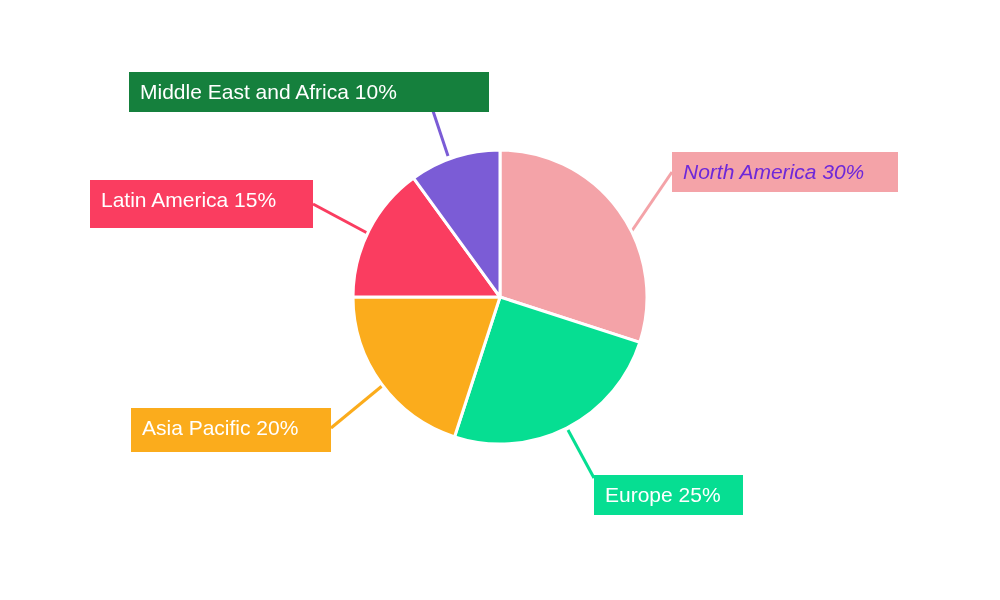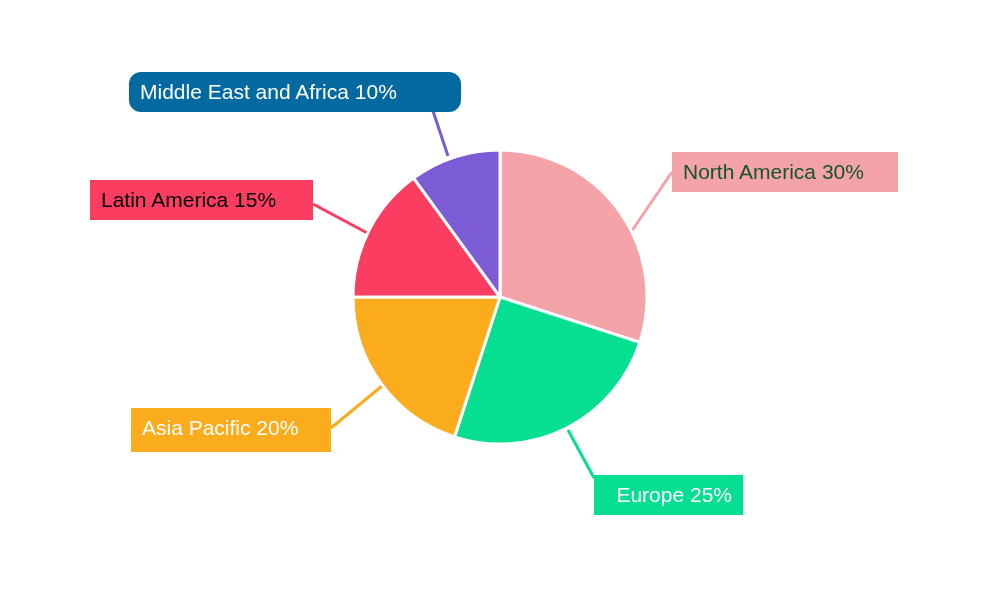--- a/index.html
+++ b/index.html
@@ -50,19 +50,19 @@
       </g>
     <g id="slices">
         <path d="M 500 297 L 500 150 A 147 147 0 0 1 639.8053078953876 342.42549817311726 Z" fill="#F4A3A8" stroke="#ffffff" stroke-width="3" stroke-linejoin="round"></path>
         <path d="M 500 297 L 639.8053078953876 342.42549817311726 A 147 147 0 0 1 454.57450182688274 436.8053078953876 Z" fill="#06DE92" stroke="#ffffff" stroke-width="3" stroke-linejoin="round"></path>
         <path d="M 500 297 L 454.57450182688274 436.8053078953876 A 147 147 0 0 1 353 297 Z" fill="#FBAC1C" stroke="#ffffff" stroke-width="3" stroke-linejoin="round"></path>
         <path d="M 500 297 L 353 297 A 147 147 0 0 1 413.59556791300645 178.07450182688274 Z" fill="#FA3D60" stroke="#ffffff" stroke-width="3" stroke-linejoin="round"></path>
         <path d="M 500 297 L 413.59556791300645 178.07450182688274 A 147 147 0 0 1 500 150 Z" fill="#7B5CD6" stroke="#ffffff" stroke-width="3" stroke-linejoin="round"></path>
       </g>
   </svg>
   <div id="labels-layer">
-      <div class="pie-label" style="left: 672px; top: 152px; width: 226px; height: 40px; background: rgb(244, 163, 168); color: #14532d;">North America 30%</div>
-      <div class="pie-label" style="left: 594px; top: 475px; width: 149px; height: 40px; background: rgb(6, 222, 146); color: rgb(255, 255, 255); text-align: right;">Europe 25%</div>
+      <div class="pie-label" style="left: 672px; top: 152px; width: 226px; height: 40px; background: rgb(244, 163, 168); color: #6d28d9; font-style: italic;">North America 30%</div>
+      <div class="pie-label" style="left: 594px; top: 475px; width: 149px; height: 40px; background: rgb(6, 222, 146); color: rgb(255, 255, 255);">Europe 25%</div>
       <div class="pie-label" style="left: 131px; top: 408px; width: 200px; height: 44px; background: rgb(251, 172, 28); color: rgb(255, 255, 255);">Asia Pacific 20%</div>
-      <div class="pie-label" style="left: 90px; top: 180px; width: 223px; height: 40px; background: rgb(250, 61, 96); color: #000000;">Latin America 15%</div>
-      <div class="pie-label" style="left: 129px; top: 72px; width: 332px; height: 40px; background: #0369a1; color: rgb(255, 255, 255); border-radius: 12px;">Middle East and Africa 10%</div>
+      <div class="pie-label" style="left: 90px; top: 180px; width: 223px; height: 48px; background: rgb(250, 61, 96); color: #ffffff;">Latin America 15%</div>
+      <div class="pie-label" style="left: 129px; top: 72px; width: 360px; height: 40px; background: #15803d; color: rgb(255, 255, 255);">Middle East and Africa 10%</div>
     </div>
 </div>
 
 </body></html>

